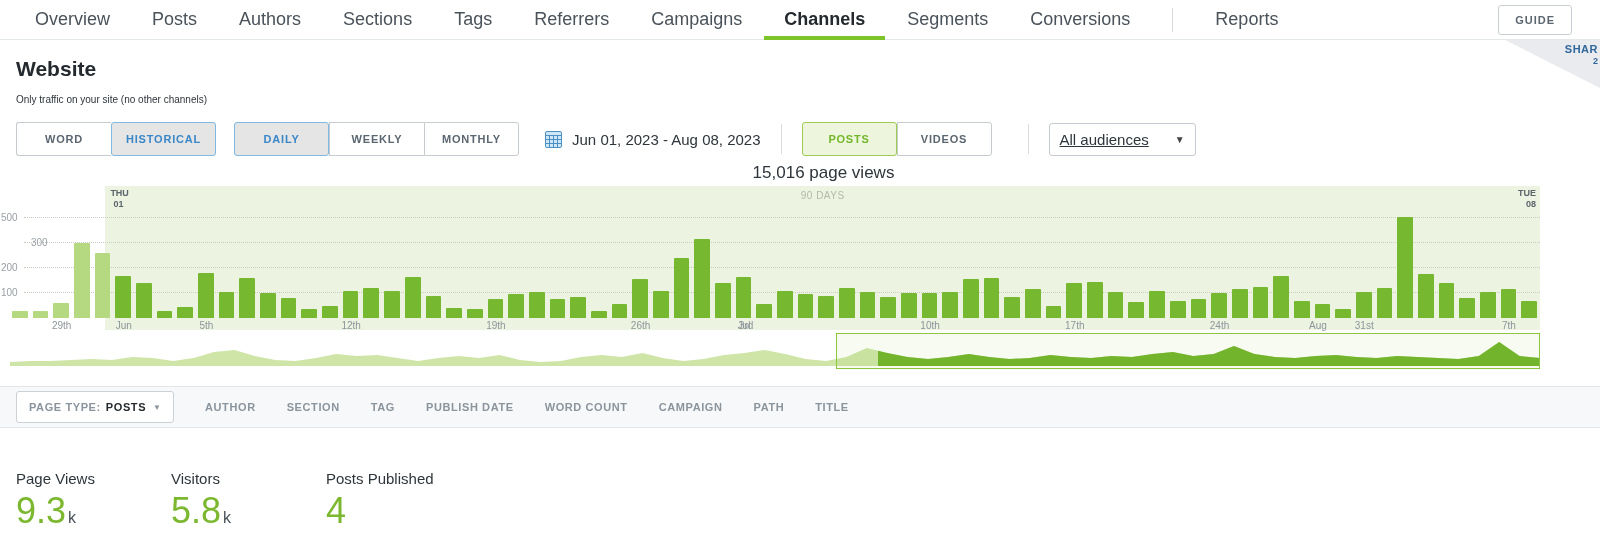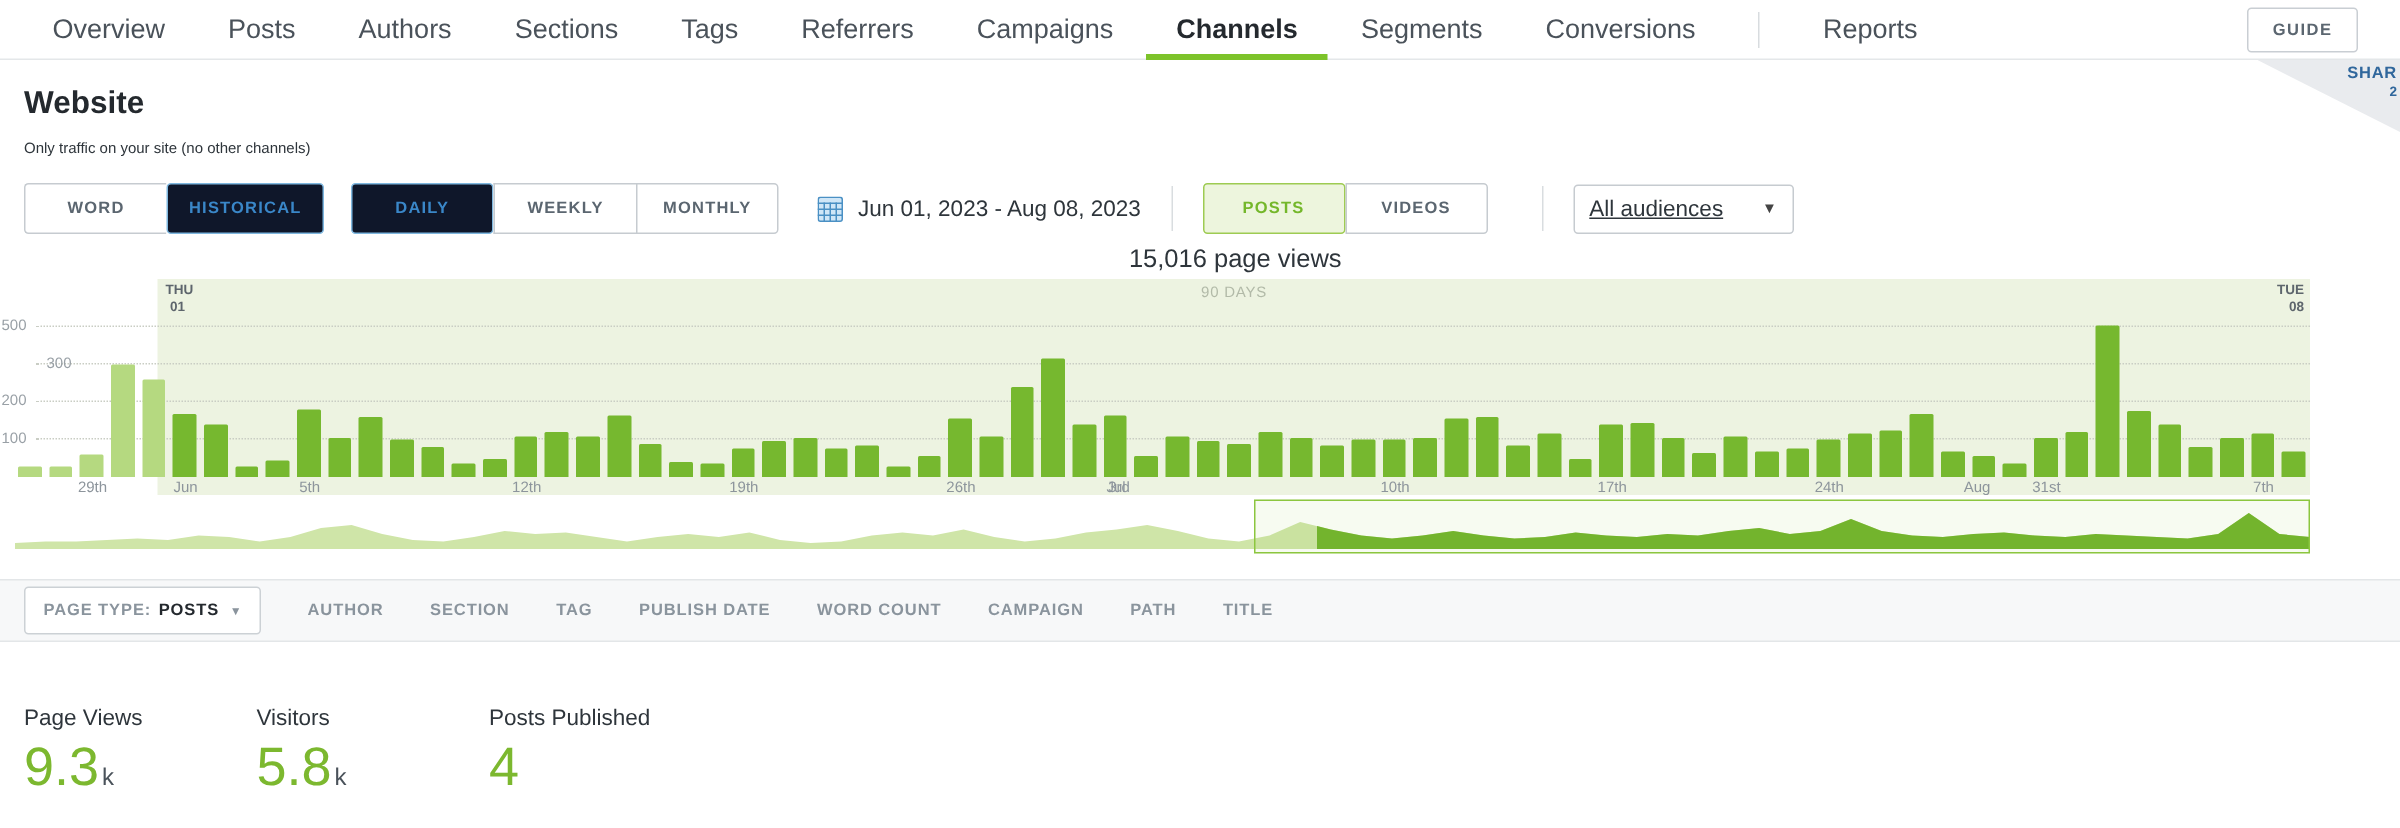--- a/index.html
+++ b/index.html
@@ -33,21 +33,21 @@
 
   
   .controls { position:absolute; top:122px; left:16px; right:16px; height:34px;
     display:flex; align-items:center; }
   .btn-group { display:flex; height:34px; border-radius:3px; }
   .seg { min-width:95px; padding:0 14px; height:34px; display:flex; align-items:center; justify-content:center;
     font-size:11px; font-weight:bold; letter-spacing:.8px; color:#5b6670; background:#fff;
     border:1px solid #c6cbd0; border-right-width:0; cursor:pointer; }
   .seg:first-child { border-radius:3px 0 0 3px; }
   .seg:last-child { border-right-width:1px; border-radius:0 3px 3px 0; }
-  .seg.sel-blue { background:#0f172a; border:1px solid #7fb8e0; color:#3a87c8; border-radius:3px; }
+  .seg.sel-blue { background:#e5e5e5; border:1px solid #7fb8e0; color:#3a87c8; border-radius:3px; }
   .seg.sel-green { background:#edf5dd; border:1px solid #9ecb52; color:#74b72a; border-radius:3px; }
   .ctrl-divider { width:1px; height:30px; background:#d9dde0; margin:0 20px; }
   .date-ctl { display:flex; align-items:center; margin-left:26px; cursor:pointer; }
   .date-ctl svg { margin-right:10px; }
   .date-text { font-size:15px; color:#2e353b; }
   .audience { width:147px; height:33px; border:1px solid #c6cbd0; border-radius:3px; background:#fff;
     display:flex; align-items:center; justify-content:space-between; padding:0 10px; cursor:pointer; }
   .audience .val { font-size:15px; color:#2e353b;text-decoration:underline; }
   .audience .caret { font-size:10px; color:#444; }
 

